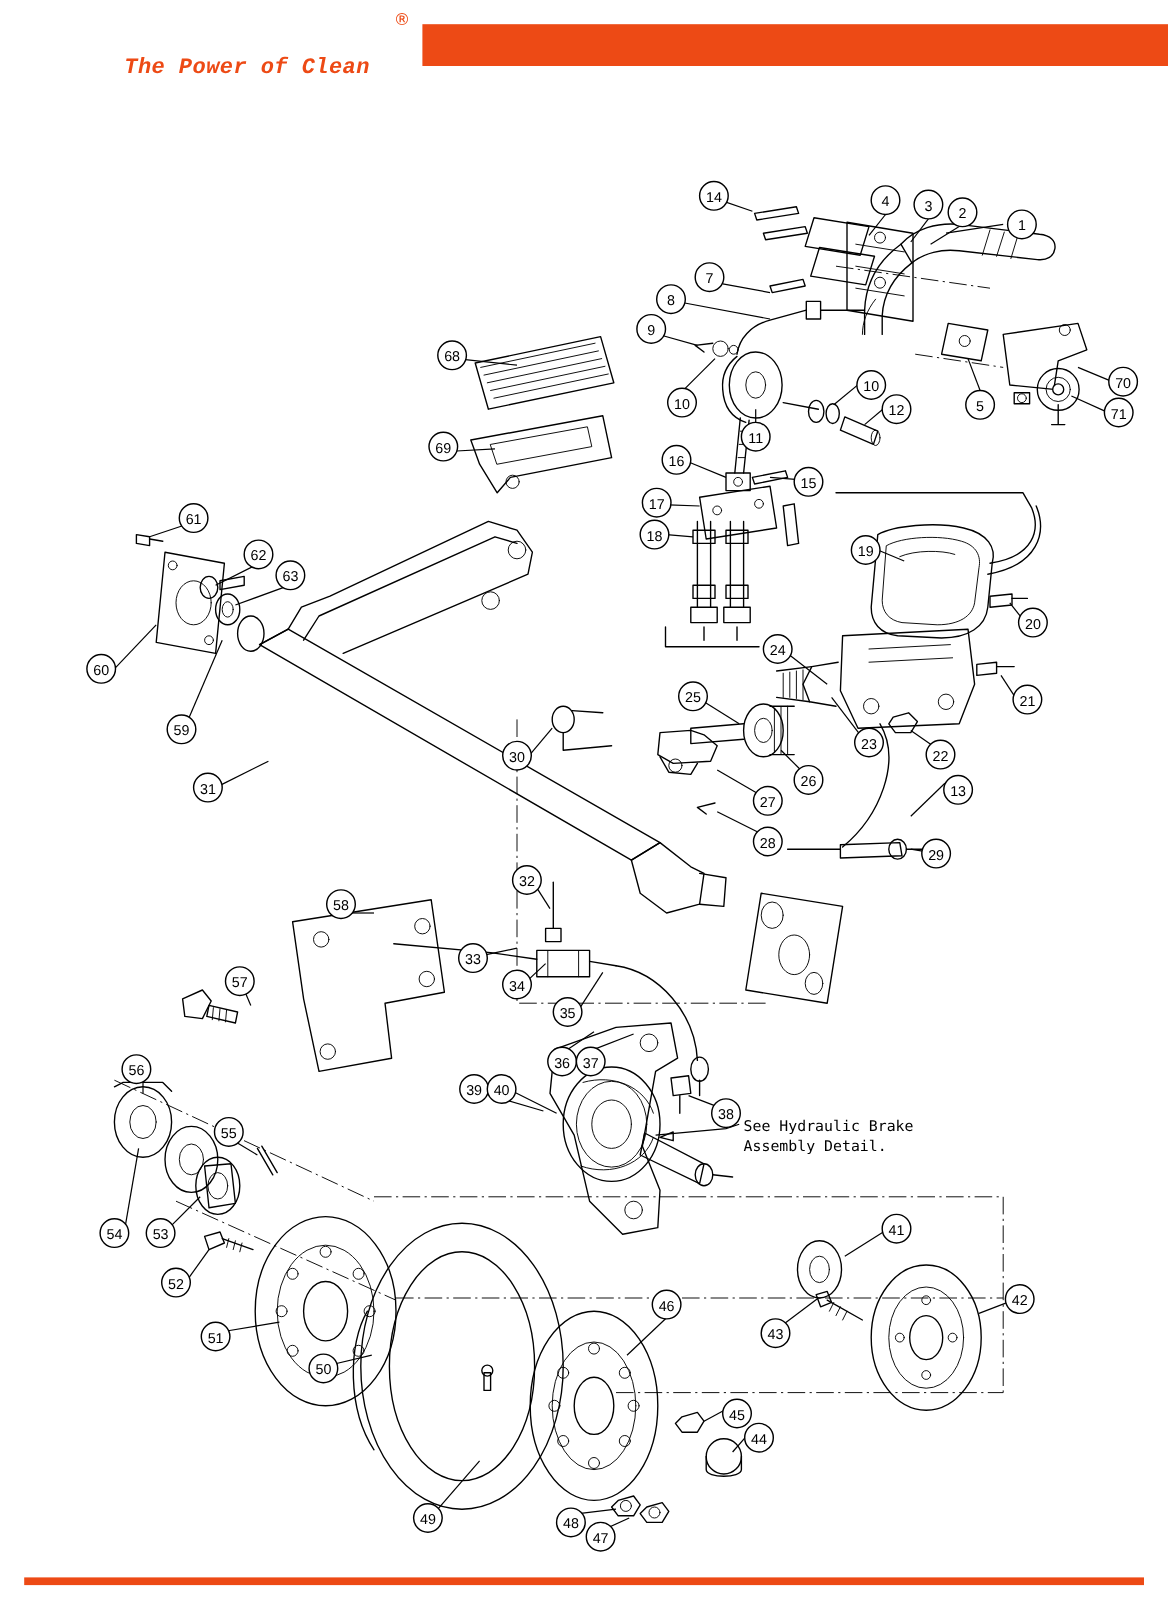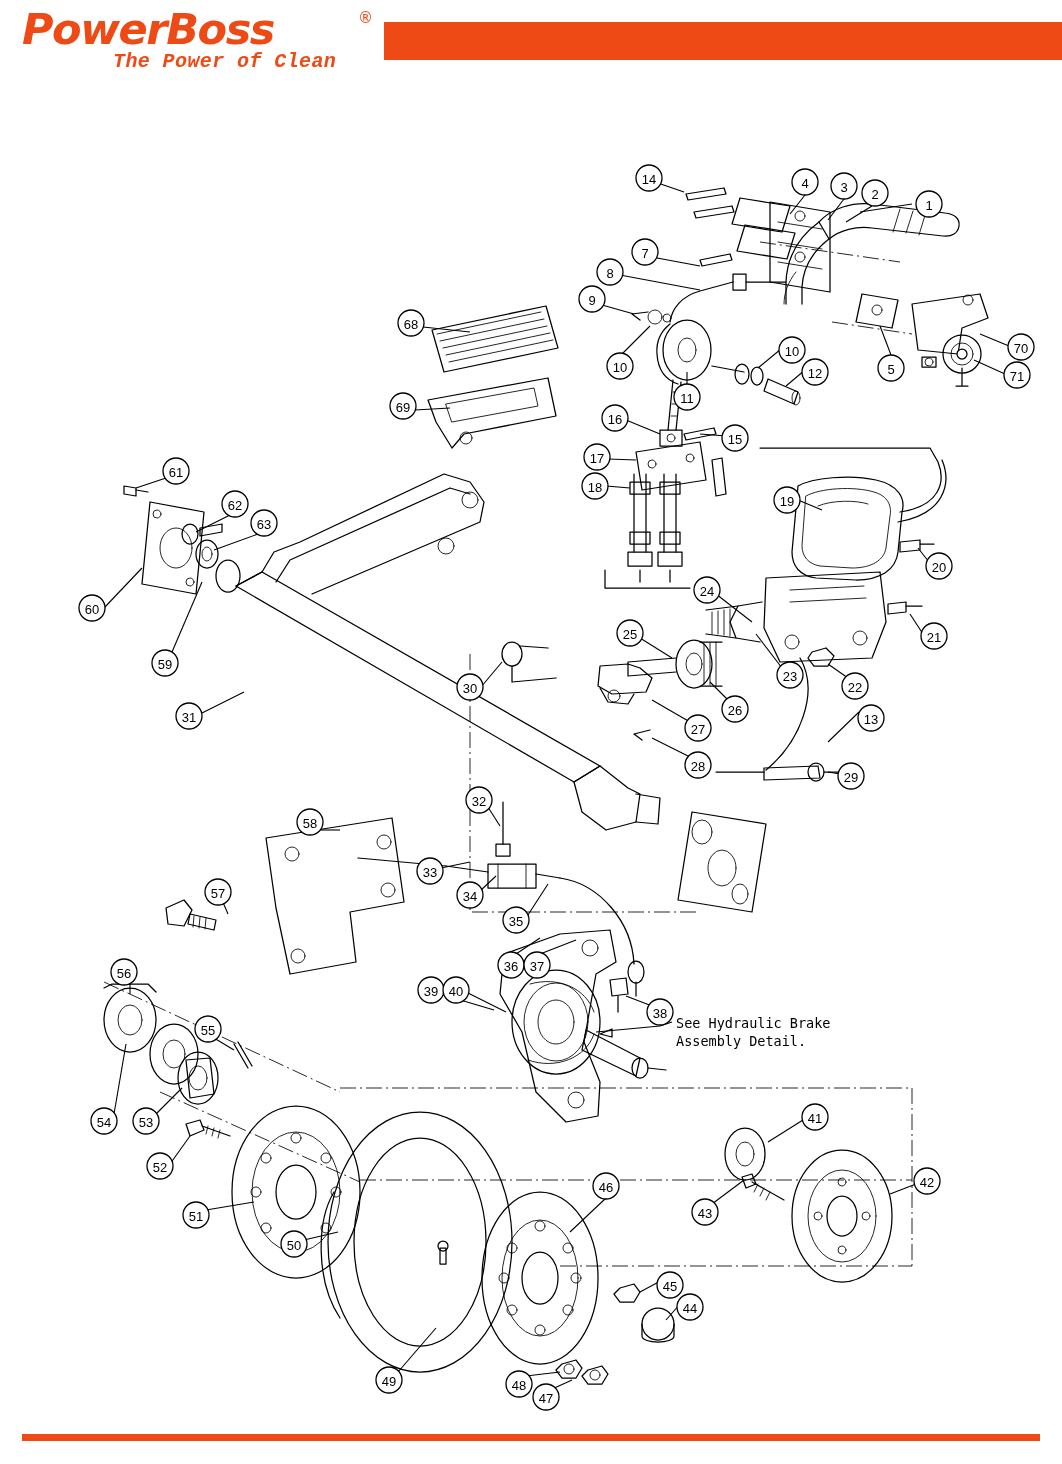--- a/index.html
+++ b/index.html
@@ -134,21 +134,20 @@
   .hatch {
     stroke: #000000;
     stroke-width: 0.6;
     fill: none;
   }
 </style>
 </head>
 <body>
 
 <div id="header">
-  <div id="brand-wordmark">PowerBoss</div>
   <div id="brand-reg">®</div>
   <div id="brand-tagline">The Power of Clean</div>
   <div id="header-bar"></div>
 </div>
 
 <div id="diagram">
   <svg width="1062" height="1352" viewBox="0 0 1062 1352" xmlns="http://www.w3.org/2000/svg">
     <defs>
       <pattern id="diamondKnurl" width="13" height="13" patternUnits="userSpaceOnUse" patternTransform="rotate(12)">
         <path d="M0 6.5 L6.5 0 L13 6.5 L6.5 13 Z" class="hatch"></path>

